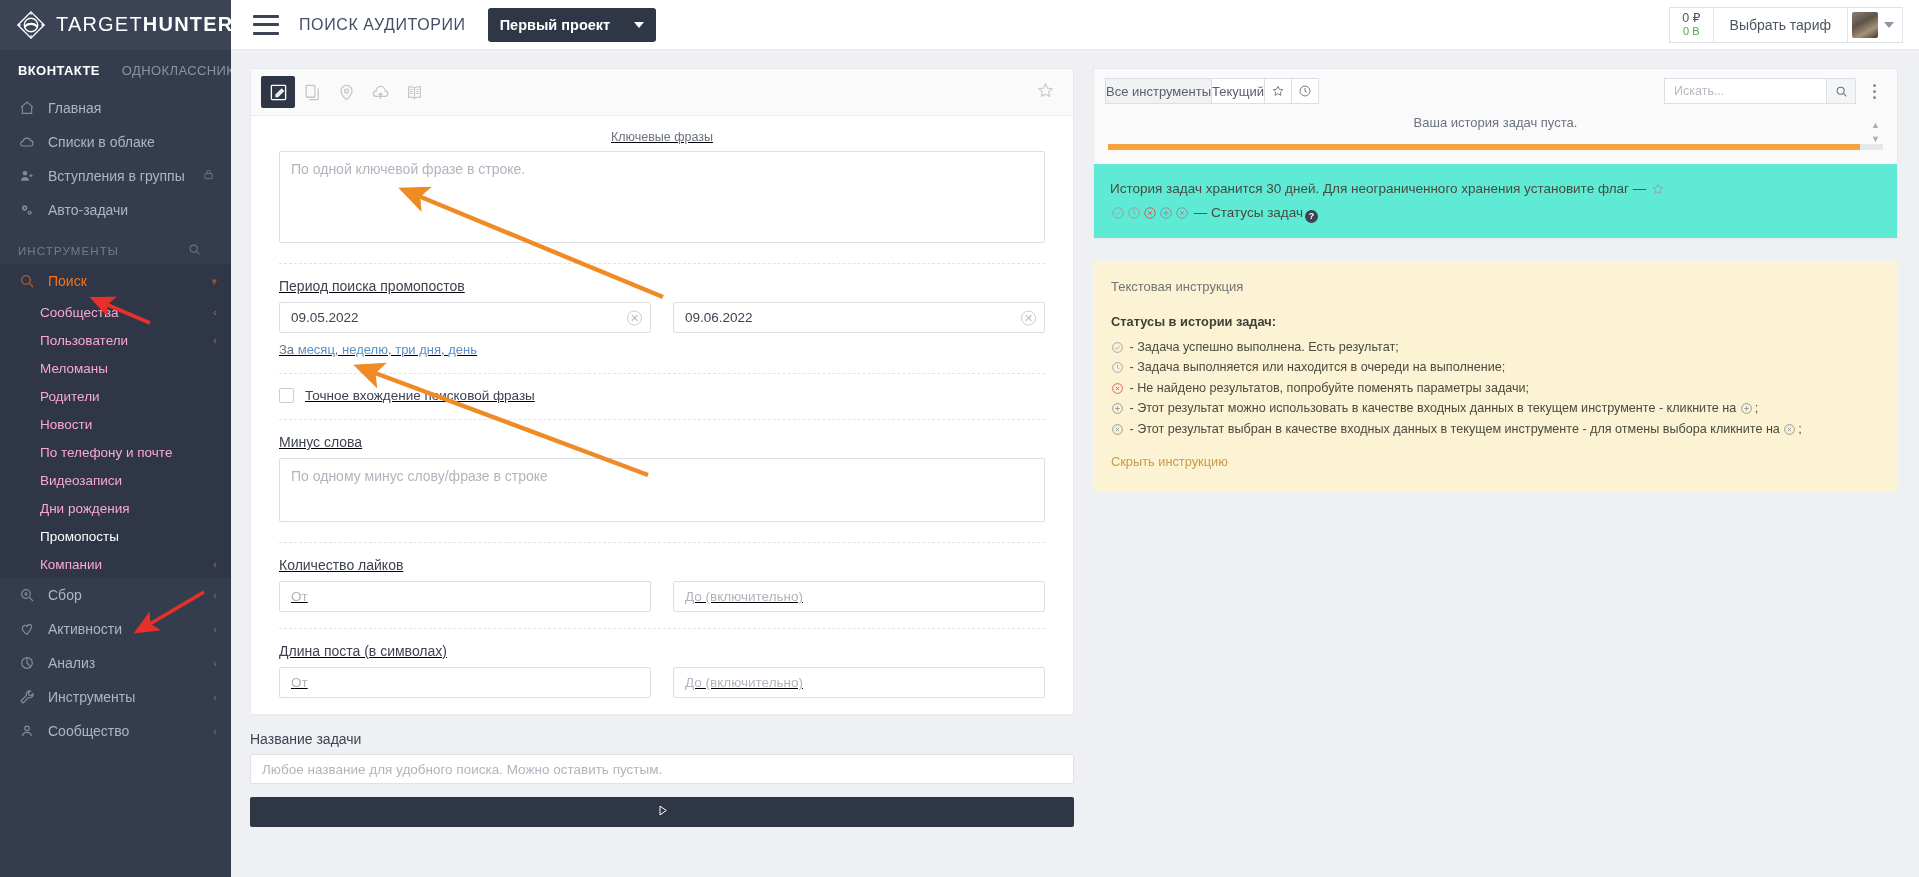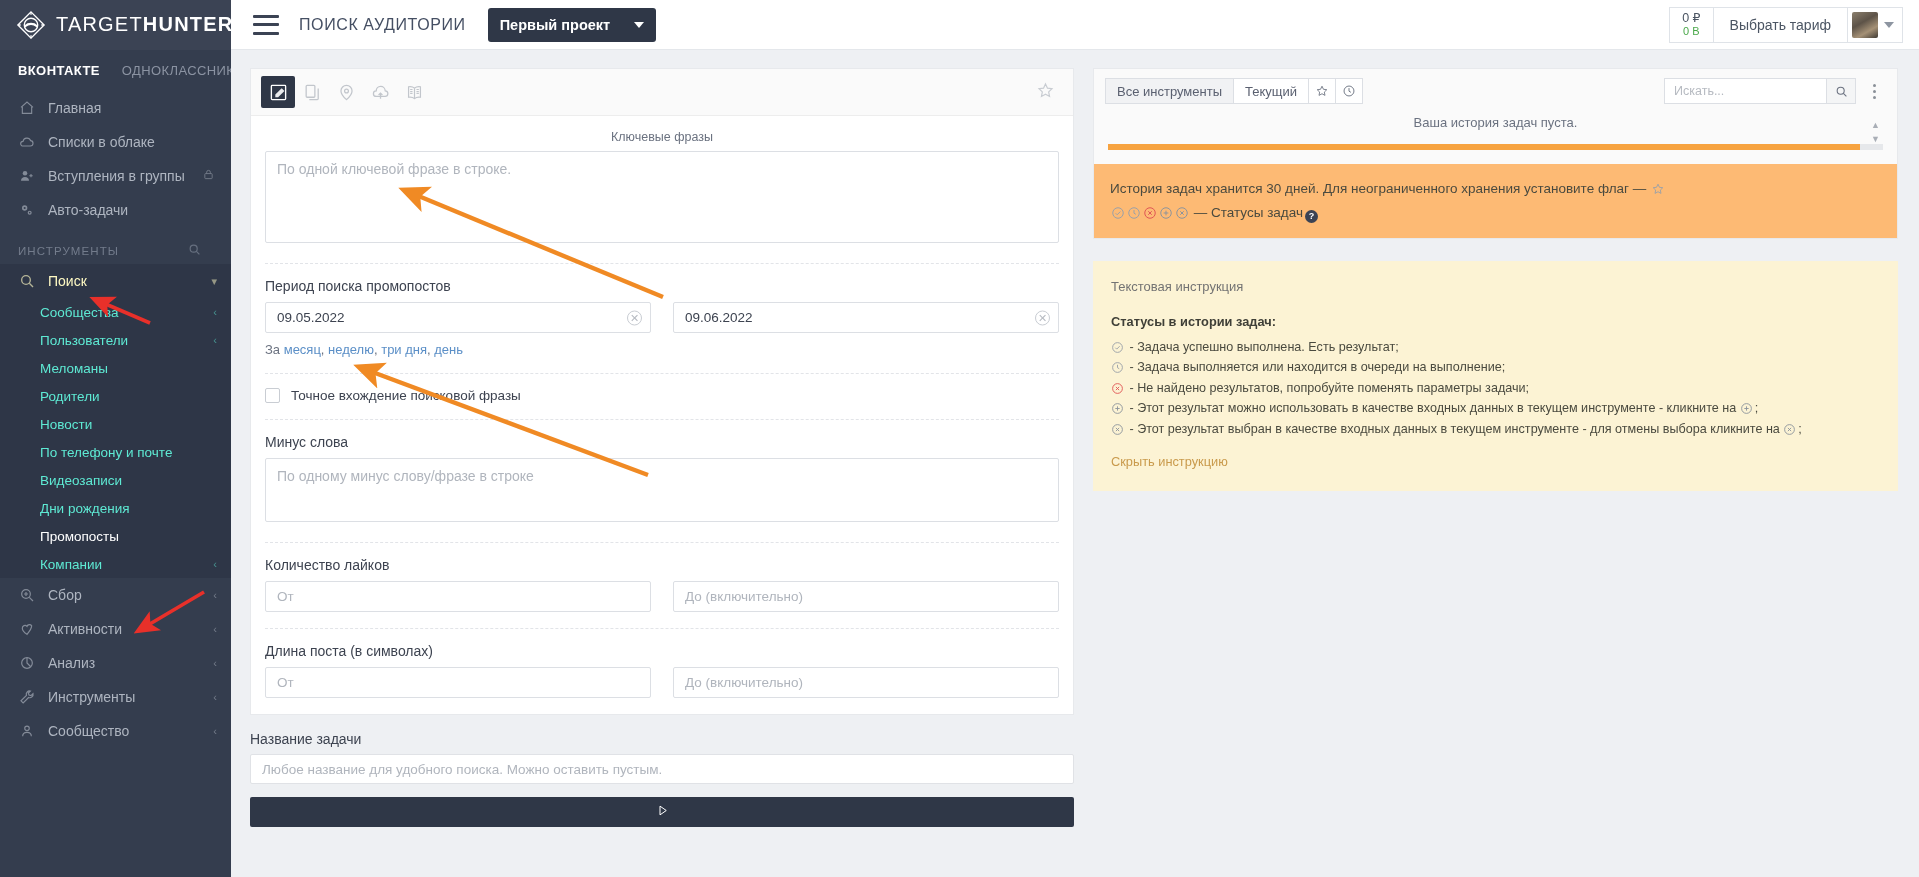--- a/index.html
+++ b/index.html
@@ -84,27 +84,27 @@
                    align-items: center; justify-content: center; opacity: .65; }
   .nav-item .ico svg { width: 16px; height: 16px; }
   .nav-lock { margin-left: 6px; opacity: .55; }
 
   .nav-section {
     color: #737c8c; font-size: 11.5px; letter-spacing: 1.1px; padding: 16px 18px 6px 18px;
     display: flex; align-items: center; justify-content: space-between;
   }
   .nav-section .sec-search { opacity: .8; cursor: pointer; padding-right: 12px; }
 
-  .nav-item.active-parent { color: #fef9c3; background: #2e3647; }
+  .nav-item.active-parent { color: #f97316; background: #2e3647; }
   .nav-item .chev { margin-left: auto; margin-right: 14px; opacity: .5; font-size: 11px; }
 
   .submenu { background: #2e3647; }
   .sub-item {
     height: 28px; display: flex; align-items: center; padding-left: 40px;
-    color: #5eead4; font-size: 13.5px; cursor: pointer; position: relative;
+    color: #f9a8d4; font-size: 13.5px; cursor: pointer; position: relative;
   }
   .sub-item.active { color: #ffffff; }
   .sub-item .chev { margin-left: auto; margin-right: 14px; opacity: .5; font-size: 11px; }
 
   
   .main {
     position: absolute; top: 50px; left: 231px; width: 862px; height: 827px;
     background: #eef0f3; padding: 18px 0 0 0; overflow: hidden;
   }
   .card {
@@ -116,21 +116,21 @@
   }
   .tool-btn {
     width: 34px; height: 32px; display: flex; align-items: center; justify-content: center;
     cursor: pointer; color: #c2c6cc; border-radius: 2px;
   }
   .tool-btn.on { background: #2f3747; color: #ffffff; }
   .tool-btn svg { width: 19px; height: 19px; }
   .tool-star { margin-left: auto; color: #c8ccd2; cursor: pointer; padding-right: 8px; }
   .tool-star svg { width: 19px; height: 19px; }
 
-  .card-body { background: #ffffff; padding: 0 14px; }
+  .card-body { background: #ffffff; padding: 0 28px; text-decoration: underline; }
   .fieldrow { padding: 14px 0 16px 0; border-bottom: 1px dashed #e2e4e8; }
   .fieldrow.last { border-bottom: none; }
   .center-label { text-align: center; font-size: 12.5px; color: #6b7280; margin-bottom: 7px; }
   .lbl { font-size: 14px; color: #3d4350; margin-bottom: 8px; display: block; }
 
   textarea.ta {
     width: 100%; height: 92px; border: 1px solid #dcdfe4; border-radius: 2px;
     resize: none; padding: 9px 11px; font-size: 14px; color: #3d4350;
     font-family: "Liberation Sans", sans-serif; outline: none; background: #fff;
   }
@@ -178,21 +178,21 @@
   
   .right {
     position: absolute; top: 50px; left: 1093px; width: 826px; height: 827px;
     background: #eef0f3; padding: 18px 21px 0 0; overflow: hidden;
   }
   .panel { background: #fafafa; border: 1px solid #e7e9ec; }
 
   .hist-head { display: flex; align-items: center; padding: 9px 11px 8px 11px; gap: 0; }
   .seg { display: flex; }
   .seg-btn {
-    height: 26px; border: 1px solid #dcdfe4; padding: 0 11px; font-size: 13px;
+    height: 26px; border: 1px solid #dcdfe4; padding: 0 0; font-size: 13px;
     color: #5a6070; background: #f1f2f4; display: flex; align-items: center;
     cursor: pointer; margin-left: -1px; white-space: nowrap;
   }
   .seg-btn:first-child { margin-left: 0; }
   .seg-btn.sel { background: #ffffff; }
   .seg-ico { width: 28px; justify-content: center; padding: 0; }
   .seg-ico svg { width: 14px; height: 14px; color: #6b7280; }
 
   .hist-search { margin-left: auto; display: flex; align-items: center; }
   .hist-search input {
@@ -213,21 +213,21 @@
 
   .hist-empty { text-align: center; font-size: 13px; color: #6b7280; padding: 3px 0 14px 0; }
   .hist-scroll { height: 6px; margin: 0 14px; background: #e6e8eb; position: relative; }
   .hist-scroll .thumb { position: absolute; left: 0; top: 0; height: 6px; width: 97%;
                         background: #f7a340; }
   .scroll-arrows { position: absolute; right: 3px; top: -22px; display: flex;
                    flex-direction: column; gap: 8px; color: #a9aeb6; }
   .scroll-arrows span { font-size: 9px; line-height: 6px; cursor: pointer; }
 
   .notice {
-    margin: 14px 0 0 0; background: #fdba74; padding: 13px 16px 14px 16px;
+    margin: 14px 0 0 0; background: #5eead4; padding: 13px 16px 14px 16px;
     font-size: 13.5px; color: #4a4a3f; line-height: 1.75;
   }
   .notice .si { display: inline-flex; vertical-align: -3px; margin: 0 1px; }
   .notice .si svg { width: 14px; height: 14px; }
 
   .instr {
     margin-top: 22px; background: #fcf3d4; padding: 15px 18px 18px 18px;
     font-size: 12.6px; color: #4a4a3f; line-height: 1.62;
   }
   .instr .toplink { color: #737373; font-size: 13px; display: block; margin-bottom: 15px;

